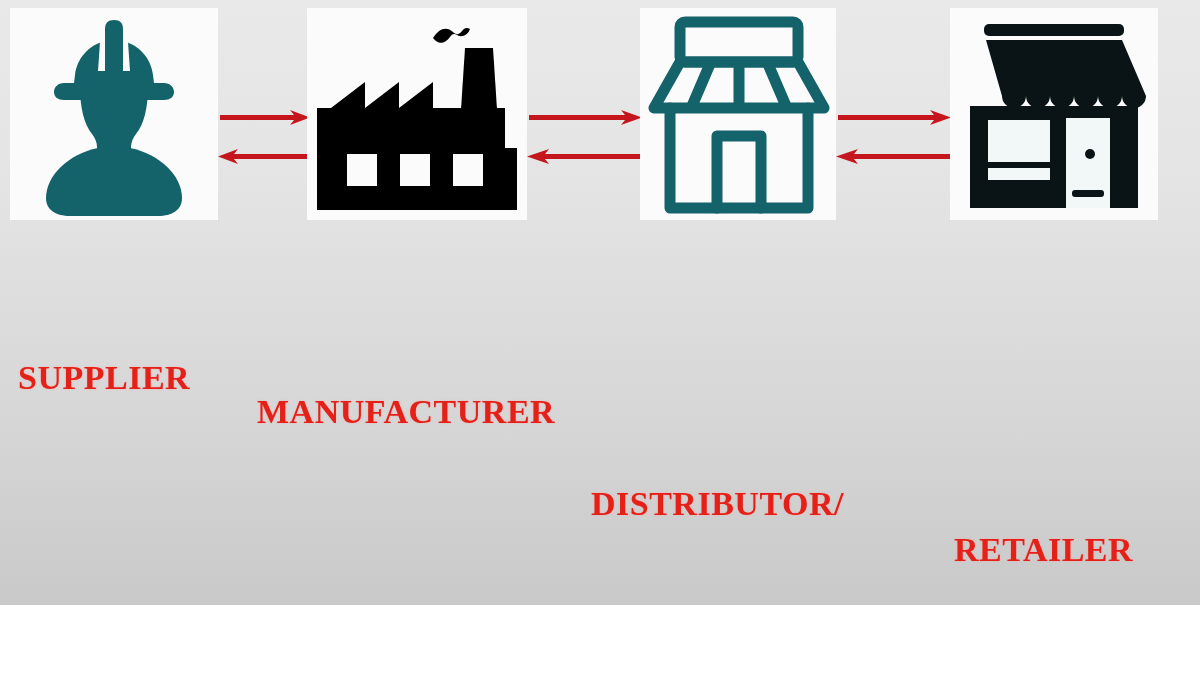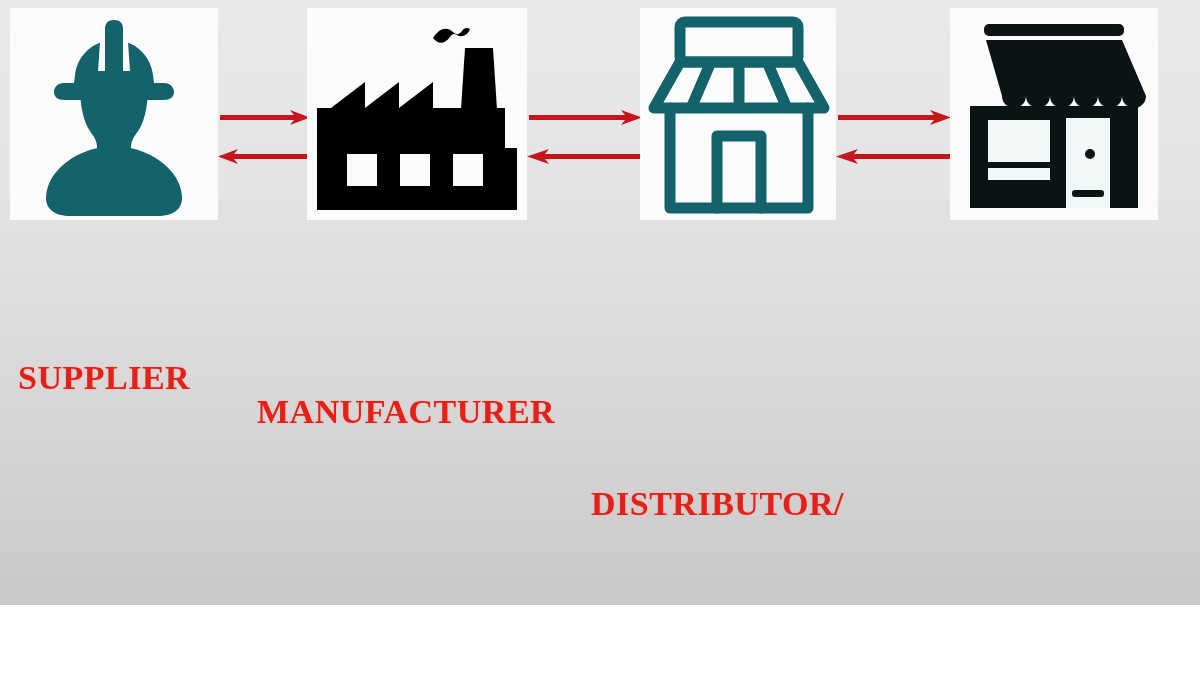--- a/index.html
+++ b/index.html
@@ -189,14 +189,15 @@
   </div>
 
   <div class="label" id="label-supplier">SUPPLIER</div>
 
   <div class="label" id="label-manufacturer">MANUFACTURER</div>
 
   <div class="label" id="label-distributor">
     <span class="line">DISTRIBUTOR/</span>
   </div>
 
+  <div class="label" id="label-retailer">RETAILER</div>
 
 </div>
 
 </body></html>

